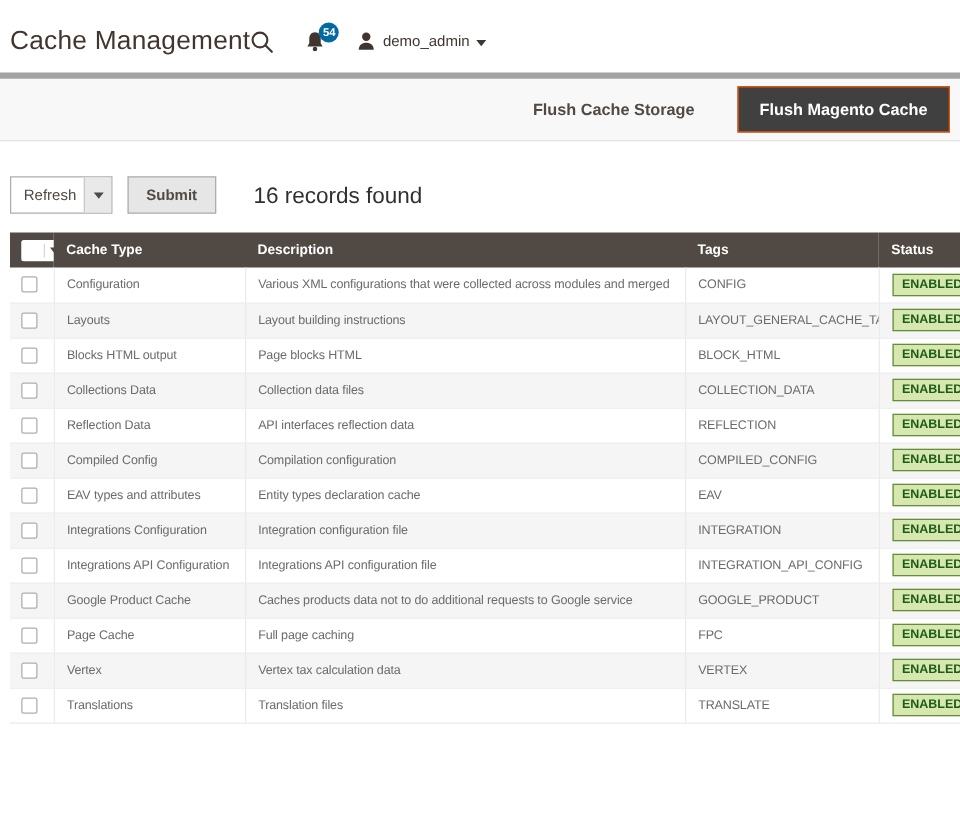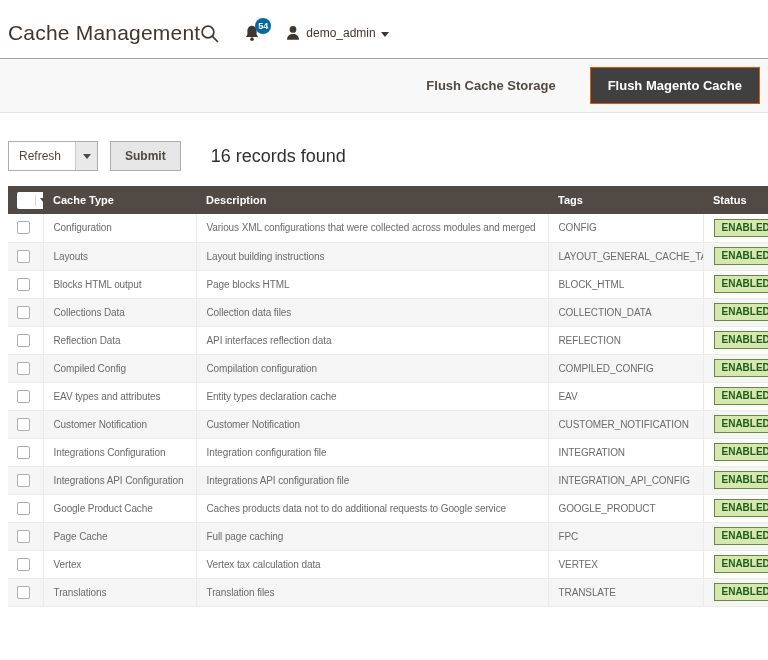--- a/index.html
+++ b/index.html
@@ -14,33 +14,33 @@
   .icon-btn { position: relative; display: inline-flex; align-items: center; cursor: pointer; }
   .notif-badge { position: absolute; top: -6px; right: -10px; min-width: 16px; height: 16px;
     background: #0369a1; color: #fff; border-radius: 9px; font-size: 9px; font-weight: bold;
     display: flex; align-items: center; justify-content: center; padding: 0 3px; }
   .user-menu { display: flex; align-items: center; gap: 5px; cursor: pointer; }
   .user-name { font-size: 12px; color: #41362f; }
   .caret-down { width: 0; height: 0; border-left: 4px solid transparent;
     border-right: 4px solid transparent; border-top: 5px solid #41362f; margin-top: 2px; }
 
   
-  .flush-bar { height: 55px; background: #f8f8f8; border-top: 1px solid #a3a3a3;
+  .flush-bar { height: 55px; background: #f8f8f8; border-top: 5px solid #a3a3a3;
     border-bottom: 1px solid #e3e3e3; display: flex; align-items: center;
     justify-content: flex-end; padding-right: 8px; gap: 20px; }
   .btn-text { background: transparent; border: none; font-family: inherit;
     font-size: 13px; font-weight: bold; color: #514943; padding: 10px 14px; cursor: pointer; }
   .btn-primary { background: #404040; border: 1px solid #eb5202; color: #fff;
     font-family: inherit; font-size: 13px; font-weight: bold; padding: 10px 17px; cursor: pointer; }
 
   
   .grid-actions { display: flex; align-items: center; margin: 28px 8px 15px 8px; height: 30px; }
   .select-wrap { display: flex; align-items: stretch; height: 30px; border: 1px solid #adadad;
     background: #fff; cursor: pointer; }
-  .select-value { font-size: 12px; color: #514943; padding: 0 14px 0 10px;
+  .select-value { font-size: 12px; color: #514943; padding: 0 6px 0 10px;
     display: flex; align-items: center; min-width: 48px; }
   .select-arrow { width: 22px; border-left: 1px solid #cacaca; background: #e9e9e9;
     display: flex; align-items: center; justify-content: center; }
   .select-arrow .tri { width: 0; height: 0; border-left: 4px solid transparent;
     border-right: 4px solid transparent; border-top: 5px solid #514943; }
   .btn-submit { margin-left: 12px; height: 30px; background: #e6e6e6; border: 1px solid #adadad;
     color: #514943; font-family: inherit; font-size: 12px; font-weight: bold;
     padding: 0 14px; cursor: pointer; }
   .records-count { margin-left: 30px; font-size: 18px; color: #303030; }
 
@@ -205,29 +205,20 @@
           </td>
           <td>EAV types and attributes</td>
           <td>Entity types declaration cache</td>
           <td>EAV</td>
           <td><span class="badge">ENABLED</span></td>
         </tr>
         <tr>
           <td class="c-check">
             <input type="checkbox" style="">
           </td>
-          <td>Customer Notification</td>
-          <td>Customer Notification</td>
-          <td>CUSTOMER_NOTIFICATION</td>
-          <td><span class="badge">ENABLED</span></td>
-        </tr>
-        <tr>
-          <td class="c-check">
-            <input type="checkbox" style="">
-          </td>
           <td>Integrations Configuration</td>
           <td>Integration configuration file</td>
           <td>INTEGRATION</td>
           <td><span class="badge">ENABLED</span></td>
         </tr>
         <tr>
           <td class="c-check">
             <input type="checkbox" style="">
           </td>
           <td>Integrations API Configuration</td>

